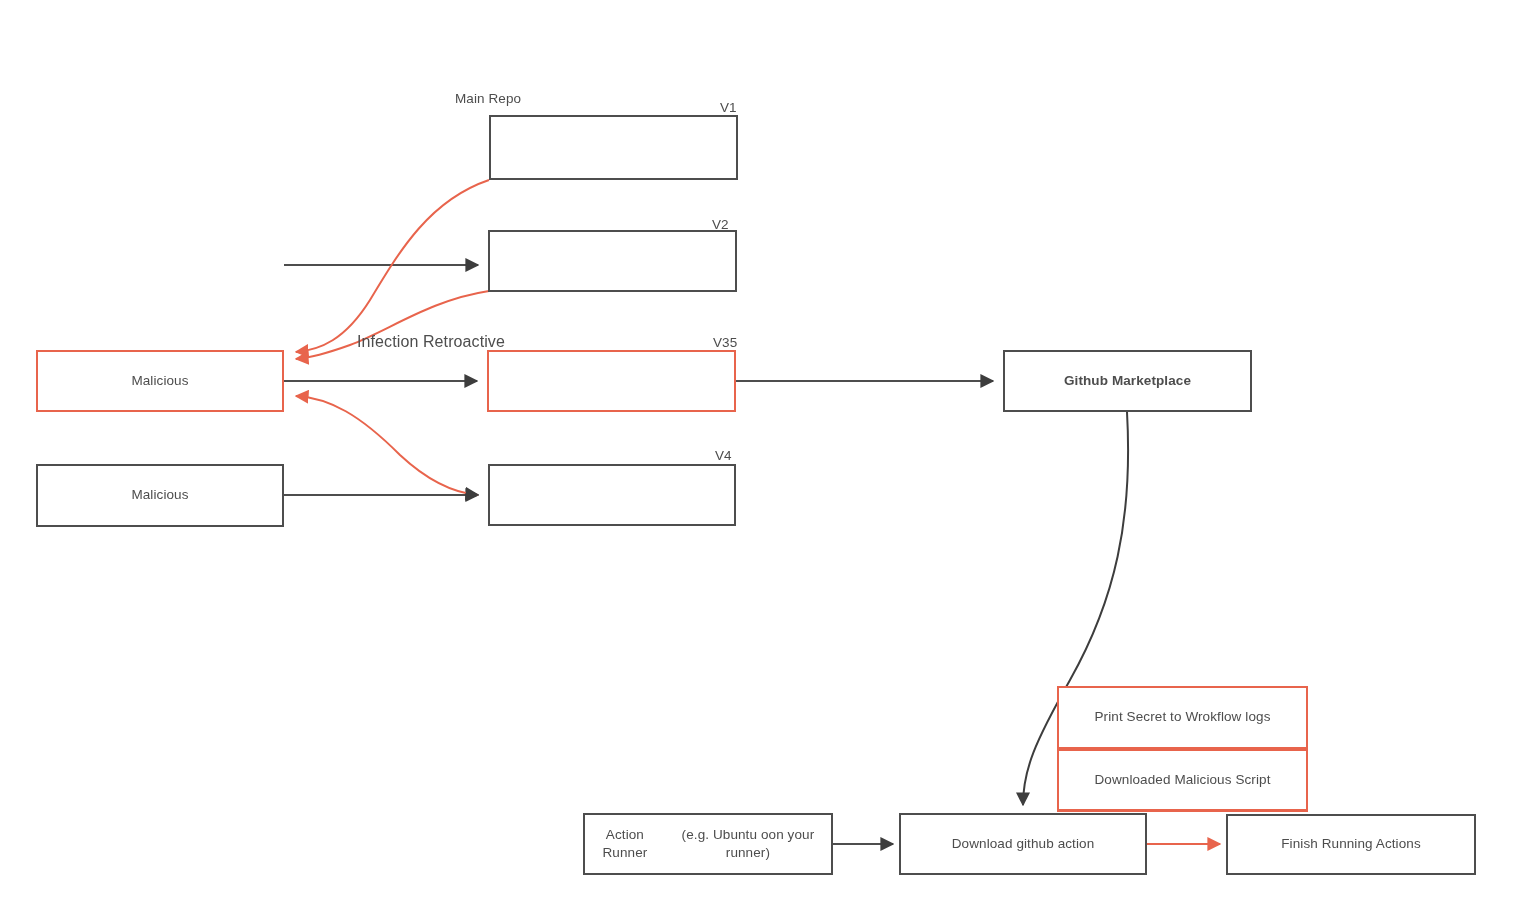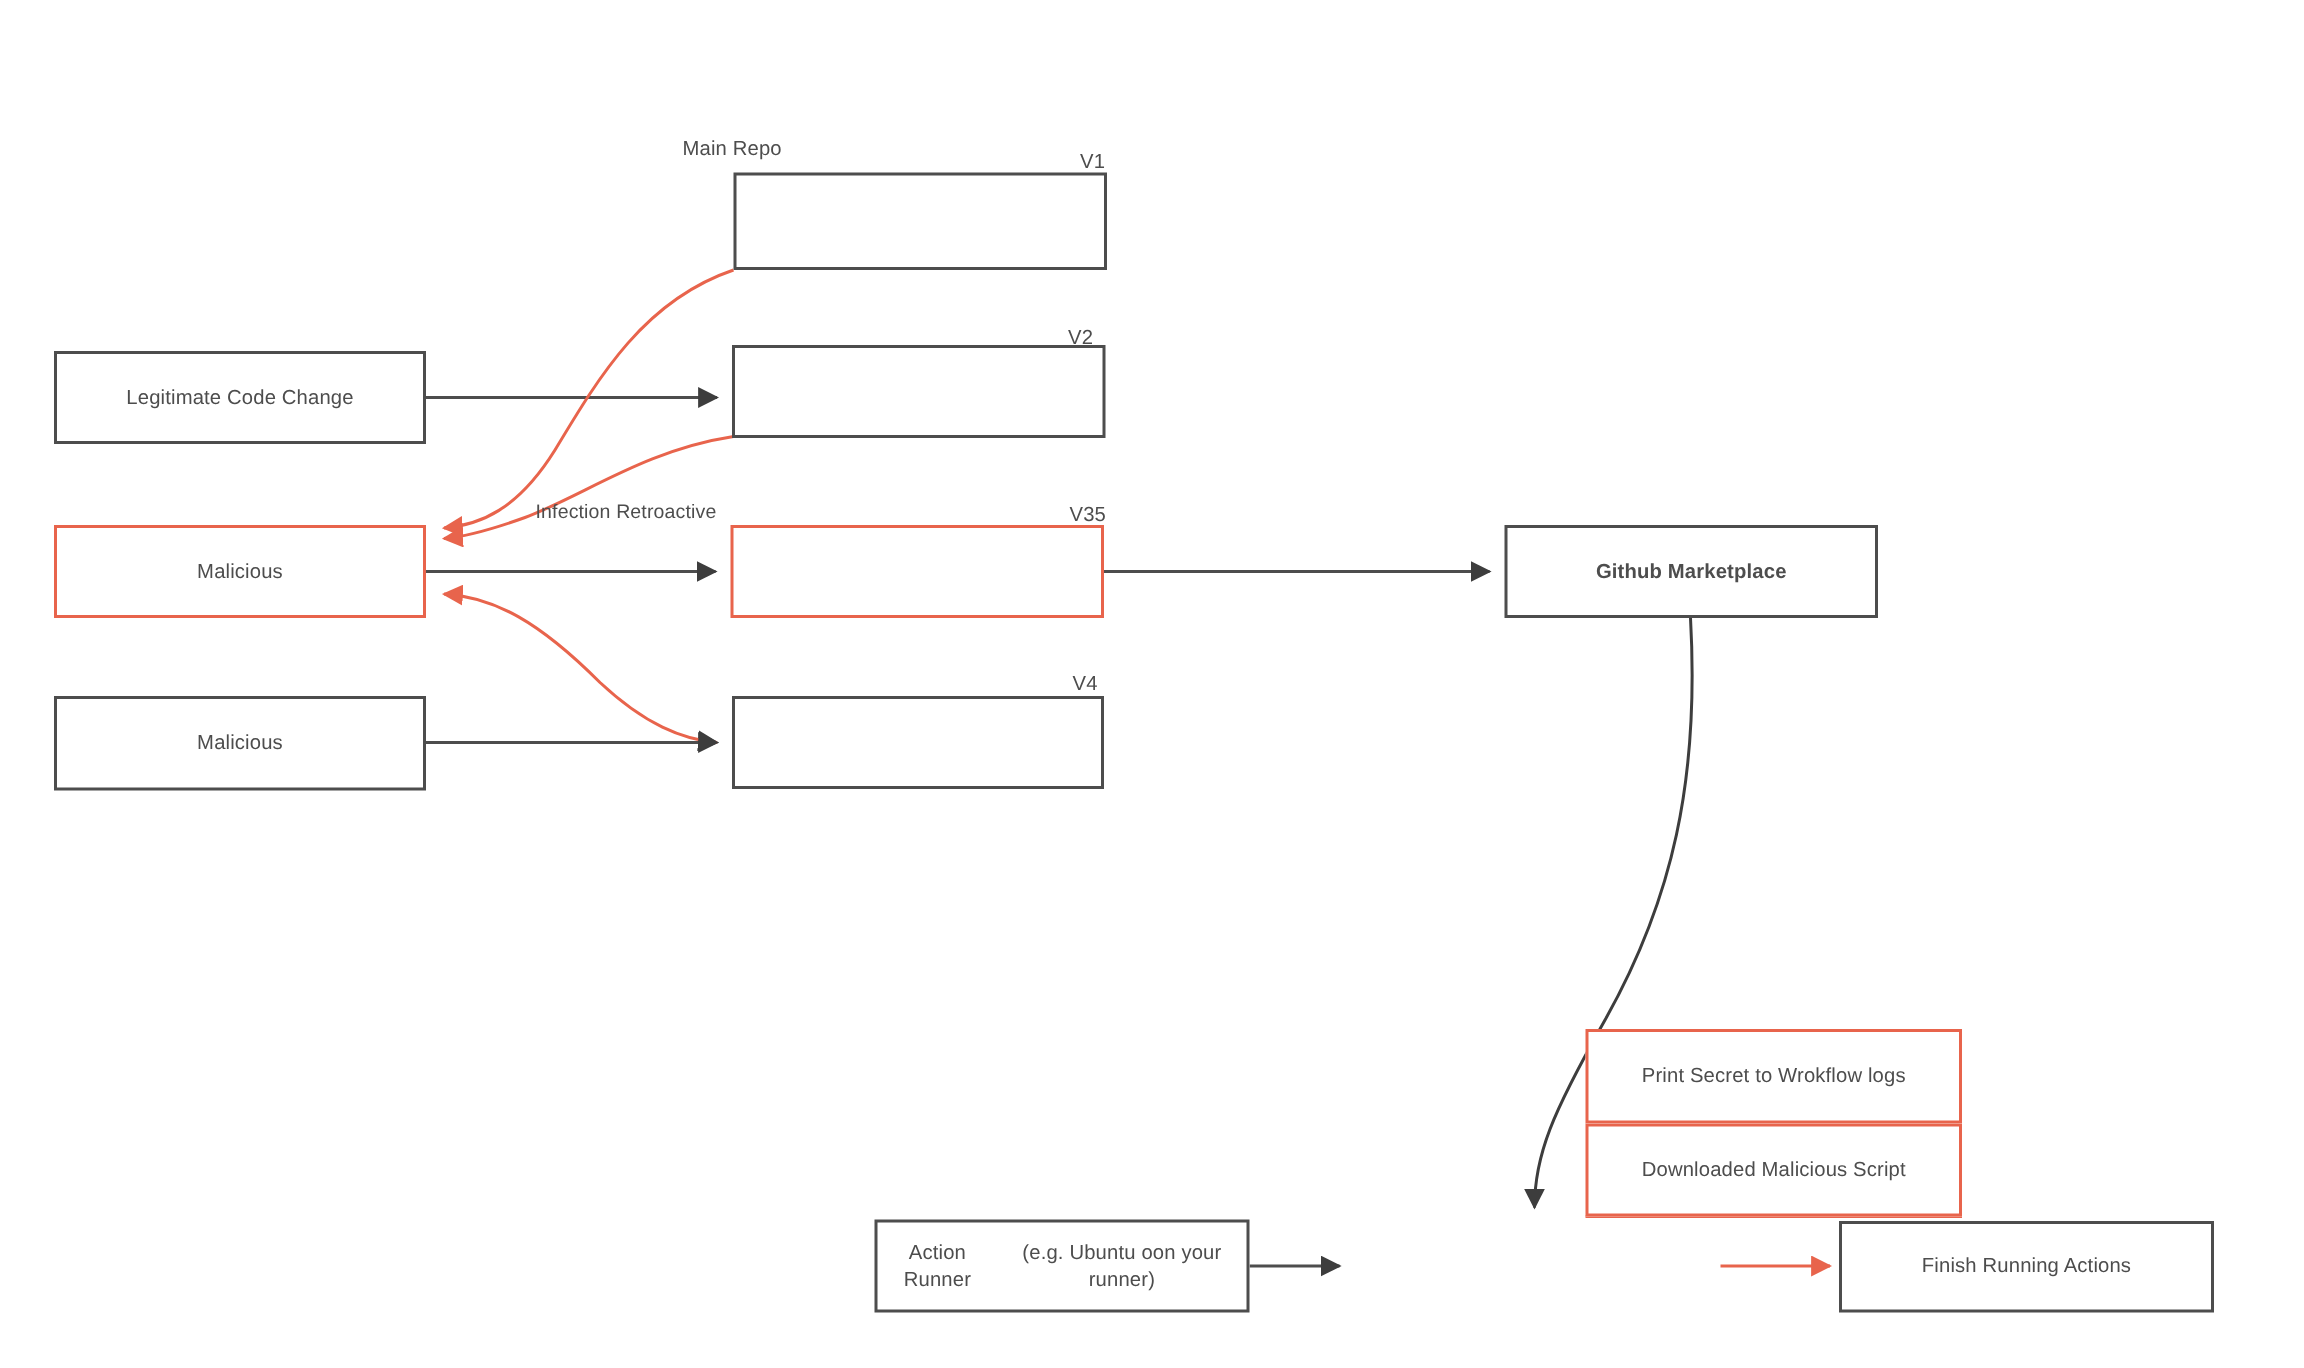--- a/index.html
+++ b/index.html
@@ -50,21 +50,21 @@
   }
   .caption {
     position: absolute;
     font-size: 13.5px;
     color: #4d4d4d;
     white-space: nowrap;
     letter-spacing: 0.1px;
   }
   .edge-label {
     position: absolute;
-    font-size: 13px;
+    font-size: 16px;
     color: #4d4d4d;
     white-space: nowrap;
     background: transparent;
     letter-spacing: 0.1px;
   }
 </style>
 </head>
 <body>
 
 <div id="canvas">
@@ -129,30 +129,30 @@
   <div class="caption" style="left:720px; top:100px;">V1</div>
   <div class="caption" style="left:712px; top:217px;">V2</div>
   <div class="caption" style="left:713px; top:335px;">V35</div>
   <div class="caption" style="left:715px; top:448px;">V4</div>
 
   <div class="node dark empty" style="left:489px; top:115px; width:249px; height:65px;"></div>
   <div class="node dark empty" style="left:488px; top:230px; width:249px; height:62px;"></div>
   <div class="node red empty" style="left:487px; top:350px; width:249px; height:62px;"></div>
   <div class="node dark empty" style="left:488px; top:464px; width:248px; height:62px;"></div>
 
-  <div class="node dark" style="left:36px; top:234px; width:248px; height:62px;">Legitimate Code Change</div>
   <div class="node red" style="left:36px; top:350px; width:248px; height:62px;">Malicious</div>
   <div class="node dark" style="left:36px; top:464px; width:248px; height:63px;">Malicious</div>
 
   <div class="edge-label" style="left:357px; top:333px;">Infection Retroactive</div>
 
   <div class="node dark" style="left:1003px; top:350px; width:249px; height:62px;font-weight:bold;">Github Marketplace</div>
 
   <div class="node red" style="left:1057px; top:686px; width:251px; height:63px;">Print Secret to Wrokflow logs</div>
   <div class="node red" style="left:1057px; top:749px; width:251px; height:62px;">Downloaded Malicious Script</div>
 
   <div class="node dark" style="left:583px; top:813px; width:250px; height:62px; flex-direction:row;">
     <span>Action Runner</span>
     <span>(e.g. Ubuntu oon your runner)</span>
   </div>
+  <div class="node dark" style="left:899px; top:813px; width:248px; height:62px;">Download github action</div>
   <div class="node dark" style="left:1226px; top:814px; width:250px; height:61px;">Finish Running Actions</div>
 
 </div>
 
 </body></html>

